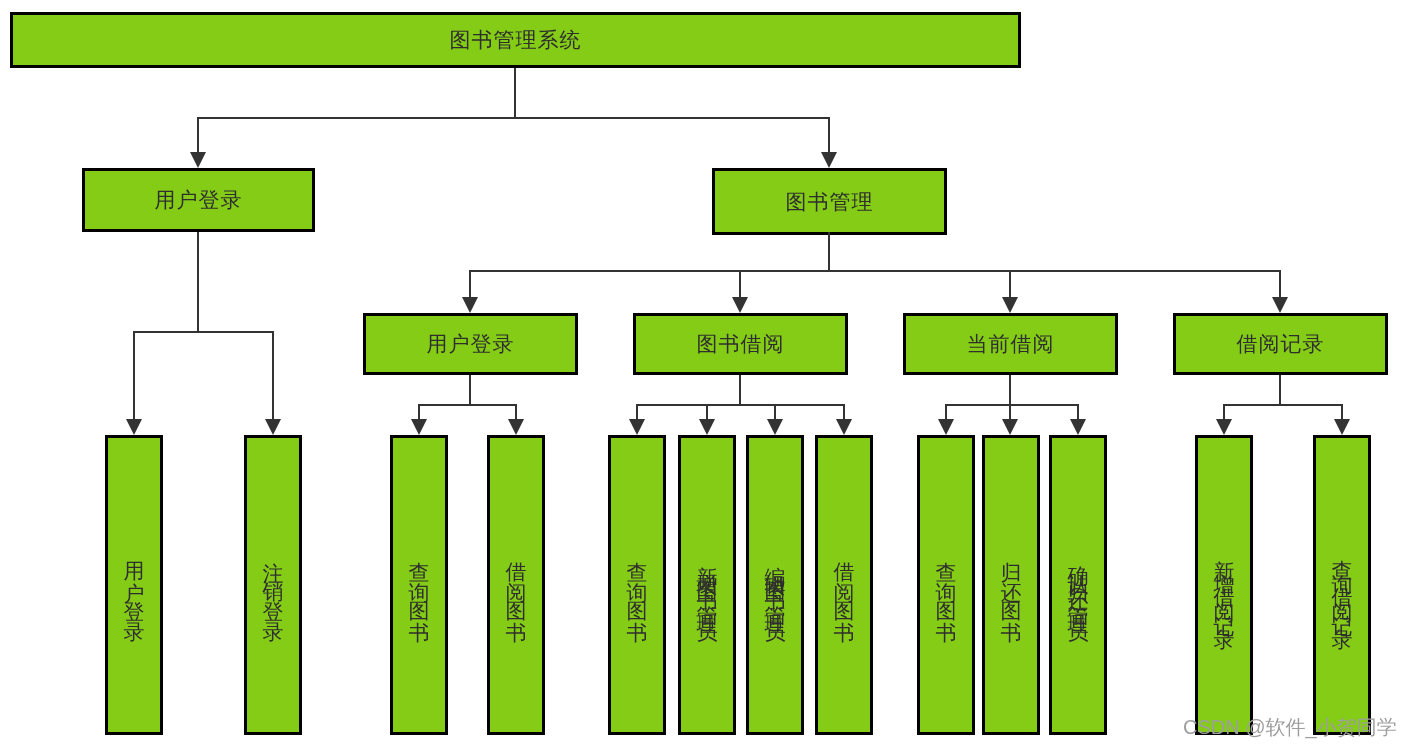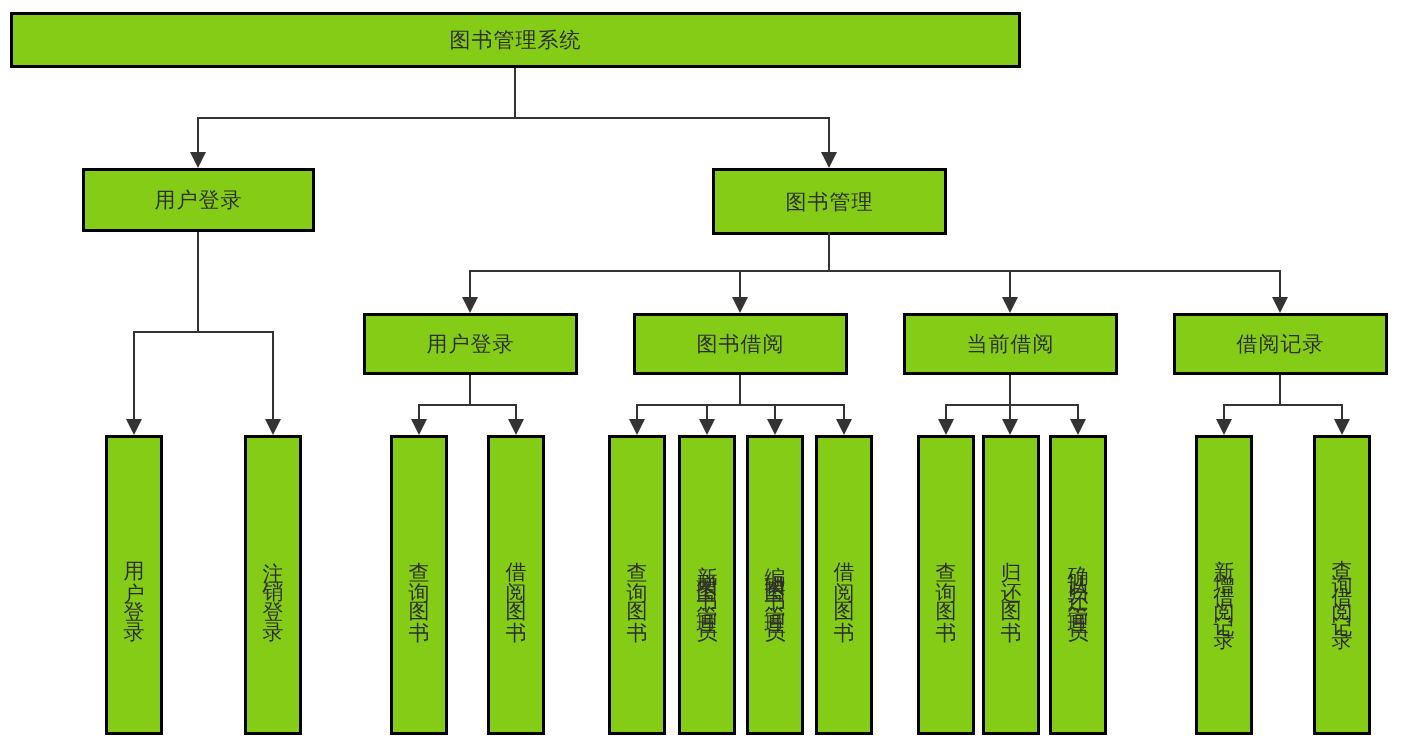--- a/index.html
+++ b/index.html
@@ -141,14 +141,15 @@
   <div class="node v dense" style="left:746px; top:435px; width:58px; height:300px;">编辑图书（管理员）</div>
   <div class="node v" style="left:815px; top:435px; width:58px; height:300px;">借阅图书</div>
 
   <div class="node v" style="left:917px; top:435px; width:58px; height:300px;">查询图书</div>
   <div class="node v" style="left:982px; top:435px; width:58px; height:300px;">归还图书</div>
   <div class="node v dense" style="left:1049px; top:435px; width:58px; height:300px;">确认归还（管理员）</div>
 
   <div class="node v med" style="left:1195px; top:435px; width:58px; height:300px;">新增借阅记录</div>
   <div class="node v med" style="left:1313px; top:435px; width:58px; height:300px;">查询借阅记录</div>
 
+  <div class="watermark">CSDN @软件_小贺同学</div>
 
 </div>
 
 </body></html>

